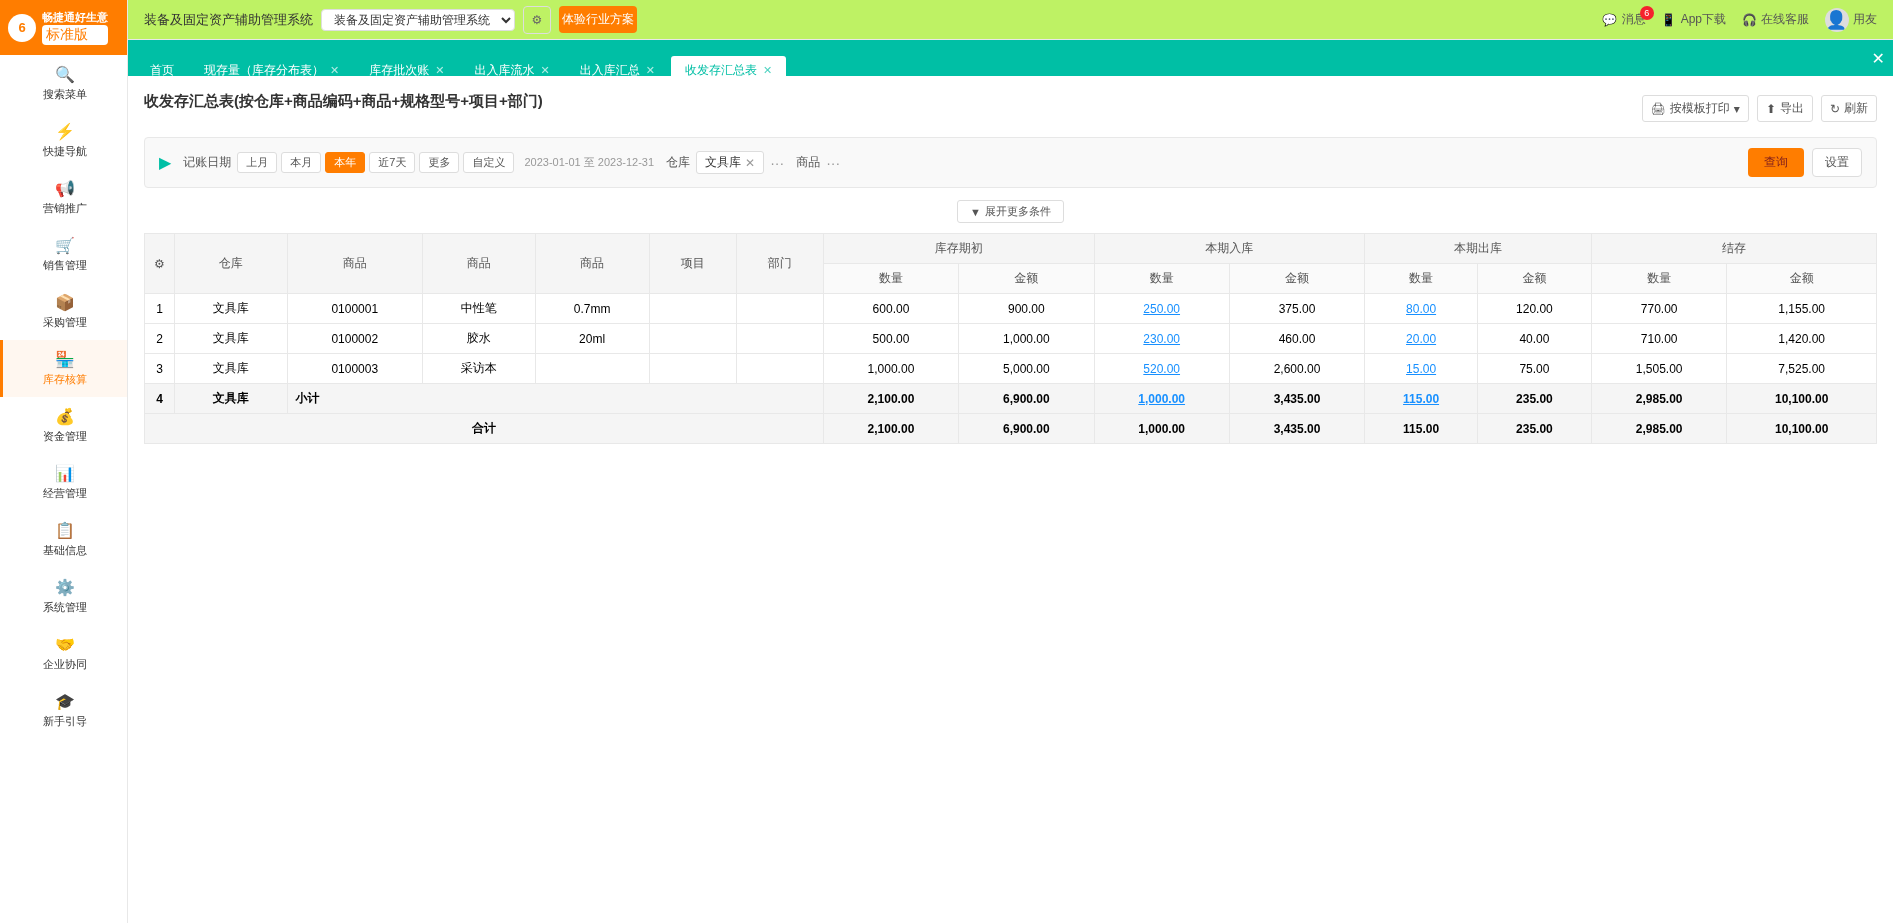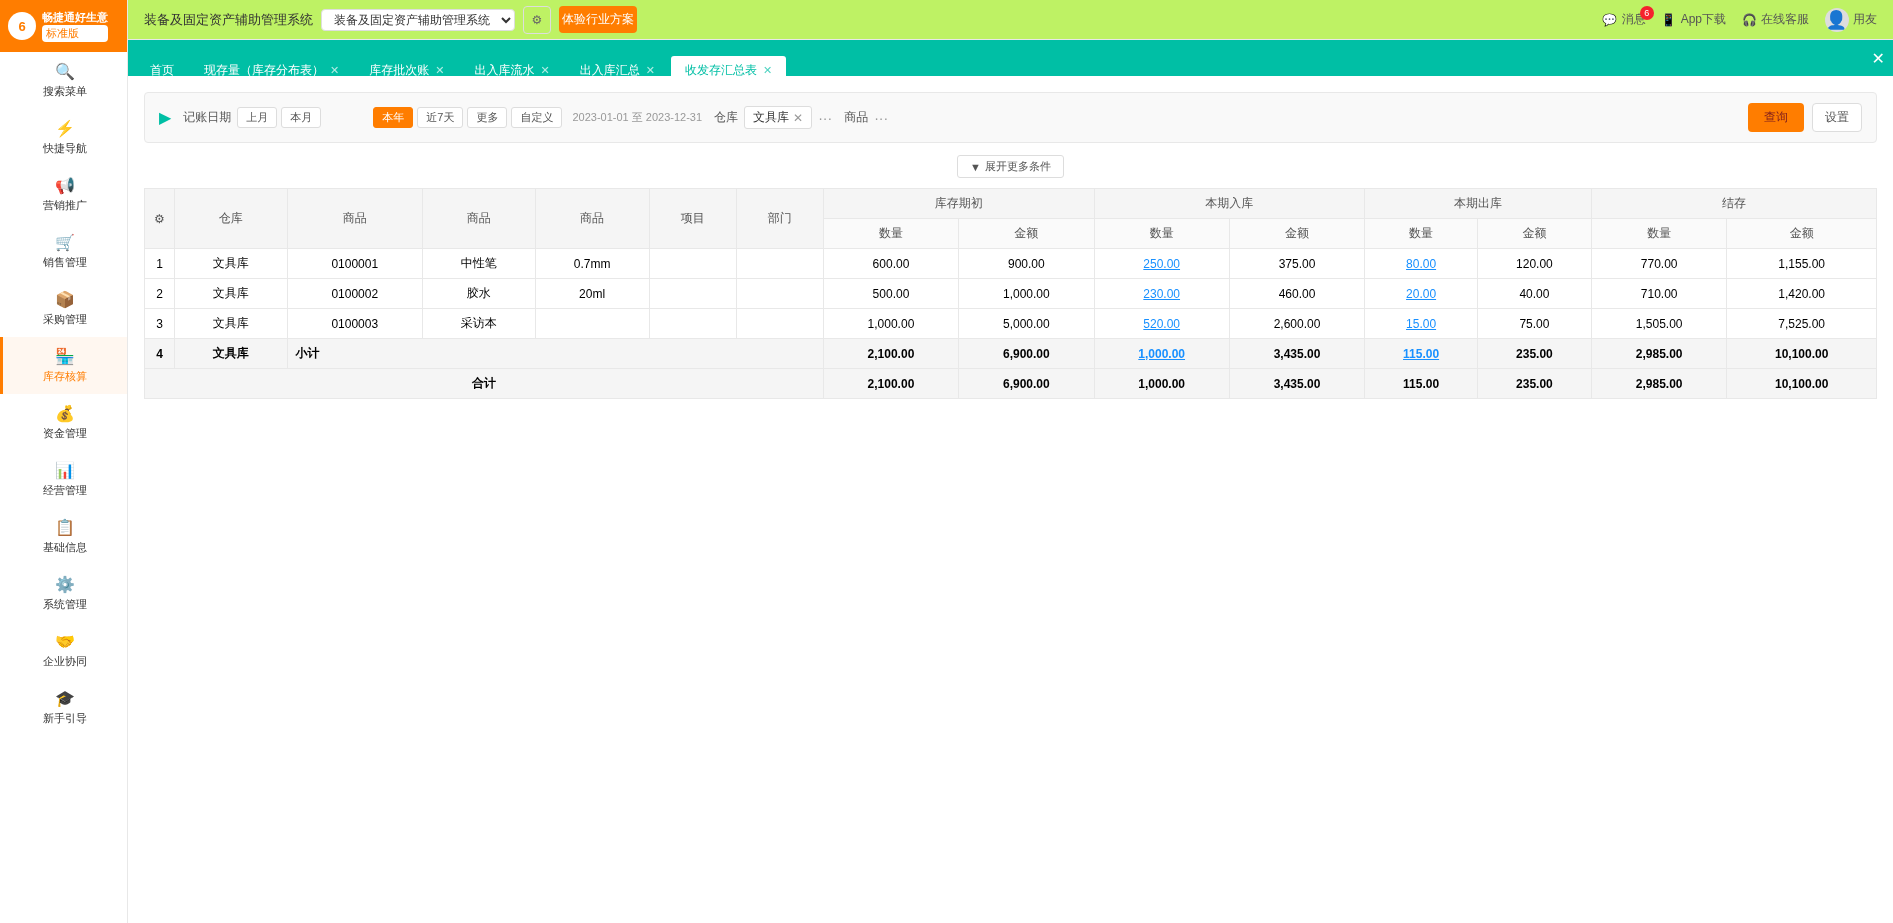--- a/index.html
+++ b/index.html
@@ -2,21 +2,21 @@
 <html><head>
   <meta charset="utf-8">
   <style>
     * { margin: 0; padding: 0; box-sizing: border-box; }
     body { font-family: "Microsoft YaHei", "PingFang SC", sans-serif; font-size: 12px; background: #f0f2f5; display: flex; height: 923px; overflow: hidden; }
 
     
     .sidebar { width: 128px; background: #fff; border-right: 1px solid #e8e8e8; display: flex; flex-direction: column; height: 100%; }
     .sidebar-logo { background: #ff7d00; padding: 10px 8px; display: flex; align-items: center; gap: 6px; }
     .sidebar-logo-icon { width: 28px; height: 28px; background: #fff; border-radius: 50%; display: flex; align-items: center; justify-content: center; color: #ff7d00; font-weight: bold; font-size: 13px; }
-    .sidebar-badge { background: #fff; border-radius: 4px; padding: 1px 4px; color: #ff7d00; font-size: 11px; }
+    .sidebar-badge { background: #fff; border-radius: 4px; padding: 1px 4px; color: #ff7d00; font-size: 14px; }
     .sidebar-item { display: flex; flex-direction: column; align-items: center; padding: 10px 0; cursor: pointer; color: #333; font-size: 11px; gap: 3px; border-left: 3px solid transparent; }
     .sidebar-item.active { background: #fff7f0; color: #ff7d00; border-left-color: #ff7d00; }
     .sidebar-icon { font-size: 16px; }
 
     
     .main { flex: 1; display: flex; flex-direction: column; overflow: hidden; }
 
     
     .topbar { background: #bef264; border-bottom: 1px solid #e8e8e8; padding: 0 16px; display: flex; align-items: center; justify-content: space-between; height: 40px; }
     .topbar-left { display: flex; align-items: center; gap: 8px; }
@@ -40,21 +40,21 @@
     .page { flex: 1; background: #fff; margin: 0; overflow: auto; padding: 16px; }
     .page-title { font-size: 15px; font-weight: bold; color: #333; margin-bottom: 14px; }
 
     
     .filter-bar { background: #f9f9f9; border: 1px solid #e8e8e8; border-radius: 4px; padding: 10px 14px; margin-bottom: 12px; display: flex; align-items: center; gap: 12px; flex-wrap: wrap; }
     .filter-arrow { color: #00bfa5; font-size: 16px; cursor: pointer; }
     .filter-group { display: flex; align-items: center; gap: 6px; }
     .filter-label { color: #555; font-size: 12px; }
     .filter-date-btns { display: flex; gap: 4px; }
     .date-btn { padding: 2px 8px; border: 1px solid #ddd; border-radius: 3px; background: #fff; font-size: 11px; color: #555; cursor: pointer; }
-    .date-btn.active { background: #ff7d00; color: #fff; border-color: #ff7d00; margin-left: 48px; }
+    .date-btn.active { background: #ff7d00; color: #fff; border-color: #ff7d00; }
     .date-range { font-size: 11px; color: #999; margin-left: 4px; }
     .filter-tag { display: flex; align-items: center; gap: 4px; background: #fff; border: 1px solid #ddd; border-radius: 3px; padding: 2px 8px; font-size: 12px; color: #333; }
     .filter-tag-close { color: #999; cursor: pointer; }
     .filter-ellipsis { color: #999; cursor: pointer; font-size: 14px; }
     .filter-actions { margin-left: auto; display: flex; gap: 8px; }
     .query-btn { background: #ff7d00; color: #7f1d1d; border: none; border-radius: 4px; padding: 5px 16px; font-size: 12px; cursor: pointer; }
     .settings-btn { background: #fff; color: #555; border: 1px solid #ddd; border-radius: 4px; padding: 5px 12px; font-size: 12px; cursor: pointer; }
 
     
     .expand-row { text-align: center; margin-bottom: 10px; }
@@ -194,20 +194,38 @@
       </div>
       <div class="tab active">
         <span>收发存汇总表</span>
         <span class="tab-close">✕</span>
       </div>
       <span class="tabbar-close-all">✕</span>
   </div>
 
   <div class="page">
 
+    <div class="page-header">
+      <div class="page-title">收发存汇总表(按仓库+商品编码+商品+规格型号+项目+部门)</div>
+      <div class="page-header-actions">
+        <button class="header-btn">
+          <span>🖨</span>
+          <span>按模板打印</span>
+          <span>▾</span>
+        </button>
+        <button class="header-btn">
+          <span>⬆</span>
+          <span>导出</span>
+        </button>
+        <button class="header-btn">
+          <span>↻</span>
+          <span>刷新</span>
+        </button>
+      </div>
+    </div>
 
     <div class="filter-bar">
       <span class="filter-arrow">▶</span>
       <div class="filter-group">
         <span class="filter-label">记账日期</span>
         <div class="filter-date-btns" id="date-btns">
             <button class="date-btn">上月</button>
             <button class="date-btn">本月</button>
             <button class="date-btn active">本年</button>
             <button class="date-btn">近7天</button>

